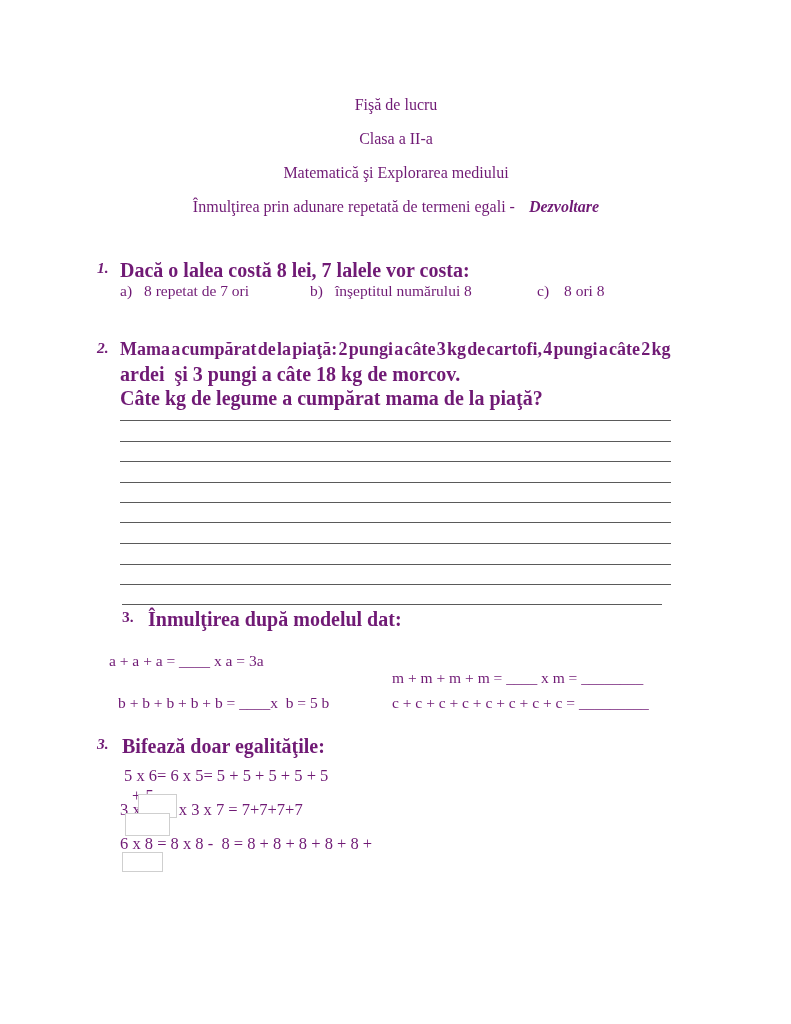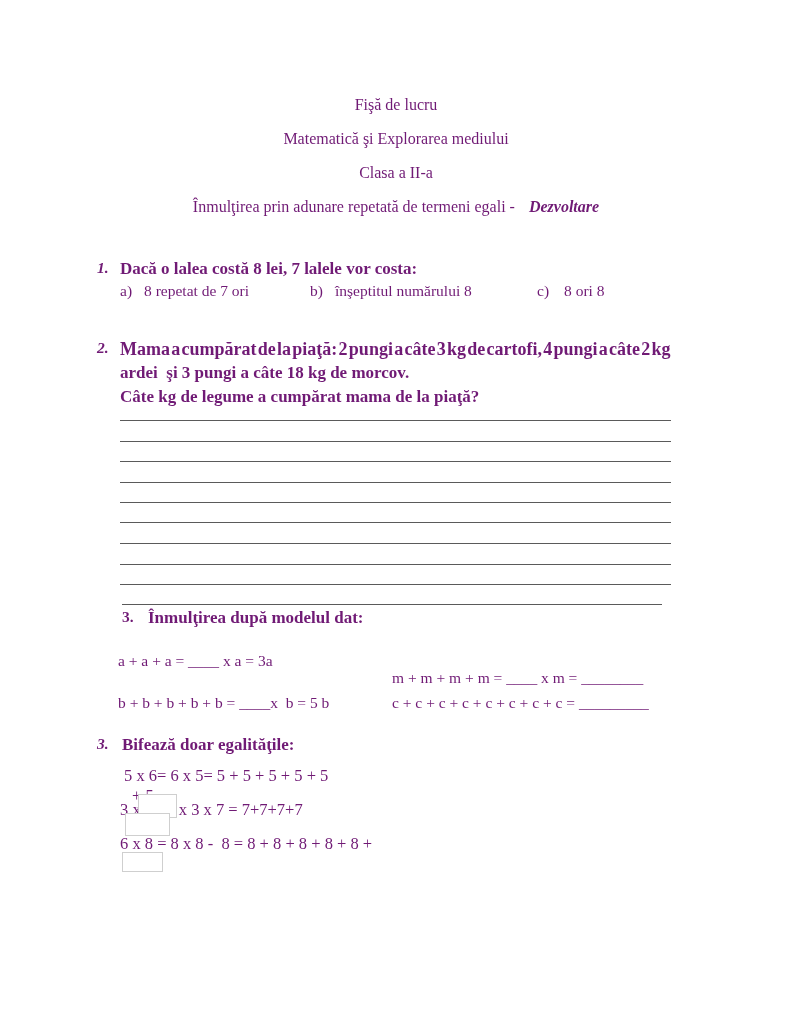--- a/index.html
+++ b/index.html
@@ -17,21 +17,21 @@
   .header {
     position: absolute;
     top: 88px; left: 60px; width: 672px;
     text-align: center;
     font-size: 16px;
   }
   .h-line { height: 34px; line-height: 34px; }
   .emph { font-weight: bold; font-style: italic; margin-left: 14px; }
   
   .q-num  { font-weight: bold; font-style: italic; font-size: 15.5px; }
-  .q-bold { font-weight: bold; font-size: 17px; }
+  .q-bold { font-weight: bold; font-size: 20px; }
   .plain  { font-size: 15.5px; }
   .justify-flex {
     display: flex; justify-content: space-between;
     font-weight: bold; font-size: 18px;
   }
   
   .ans-line {
     position: absolute;
     left: 120px; width: 570px; height: 0;
     border-top: 1.5px solid #5a5a5a;
@@ -65,22 +65,22 @@
     box-sizing: border-box;
   }
 </style>
 </head>
 <body>
 
 <div class="page">
 
   <div class="header">
     <div class="h-line">Fişă de lucru</div>
+    <div class="h-line">Clasa a II-a</div>
     <div class="h-line">Matematică şi Explorarea mediului</div>
-    <div class="h-line">Clasa a II-a</div>
     <div class="h-line"><span>Înmulţirea prin adunare repetată de termeni egali -</span><span class="emph">Dezvoltare</span></div>
   </div>
 
   <div class="abs q-num" style="left:97px; top:259px;">1.</div>
   <div class="abs q-bold" style="left:120px; top:259px;">Dacă o lalea costă 8 lei, 7 lalele vor costa:</div>
 
   <div class="abs plain" style="left:120px; top:282px;text-align:center;"><span>a)</span><span style="margin-left:12px;">8 repetat de 7 ori</span></div>
   <div class="abs plain" style="left:310px; top:282px;"><span>b)</span><span style="margin-left:12px;">înşeptitul numărului 8</span></div>
   <div class="abs plain" style="left:537px; top:282px;"><span>c)</span><span style="margin-left:15px;">8 ori 8</span></div>
 
@@ -96,21 +96,21 @@
   <div class="ans-line" style="top:502px;"></div>
   <div class="ans-line" style="top:522px;"></div>
   <div class="ans-line" style="top:543px;"></div>
   <div class="ans-line short-a" style="top:564px;"></div>
   <div class="ans-line" style="top:584px;"></div>
   <div class="ans-line short-b" style="top:604px;"></div>
 
   <div class="abs t-head-num" style="left:122px; top:608px;">3.</div>
   <div class="abs q-bold" style="left:148px; top:608px;">Înmulţirea după modelul dat:</div>
 
-  <div class="abs plain" style="left:118px; top:652px;">a + a + a = ____ x a = 3a</div>
+  <div class="abs plain" style="left:109px; top:652px;">a + a + a = ____ x a = 3a</div>
   <div class="abs plain" style="left:392px; top:652px;margin-top:17px;">m + m + m + m = ____ x m = ________</div>
   <div class="abs plain" style="left:118px; top:694px;">b + b + b + b + b = ____x  b = 5 b</div>
   <div class="abs plain" style="left:392px; top:694px;">c + c + c + c + c + c + c + c = _________</div>
 
   <div class="abs q-num" style="left:97px; top:735px;">3.</div>
   <div class="abs q-bold" style="left:122px; top:735px;">Bifează doar egalităţile:</div>
 
   <div class="b-row" style="left:124px; top:766px;">
     <span>5 x 6= 6 x 5= 5 + 5 + 5 + 5 + 5</span>
     <span class="covered-wrap">

